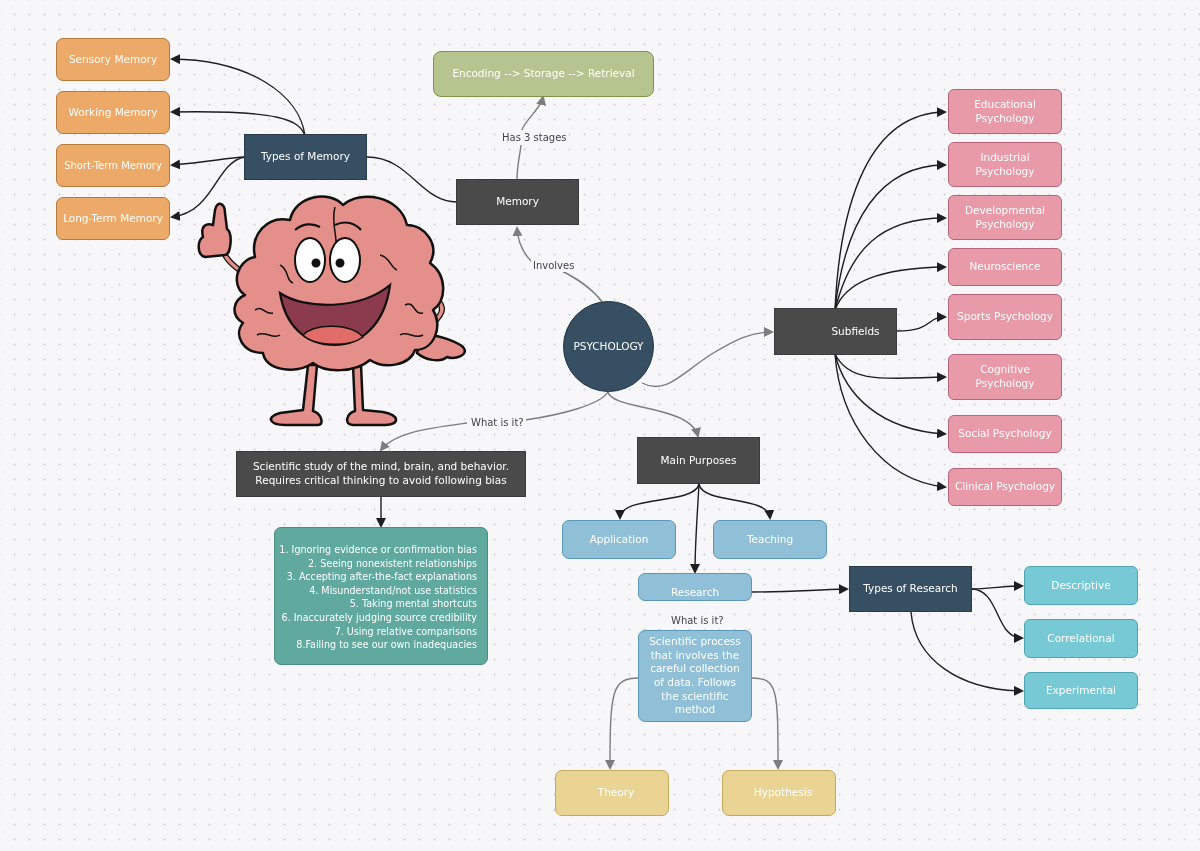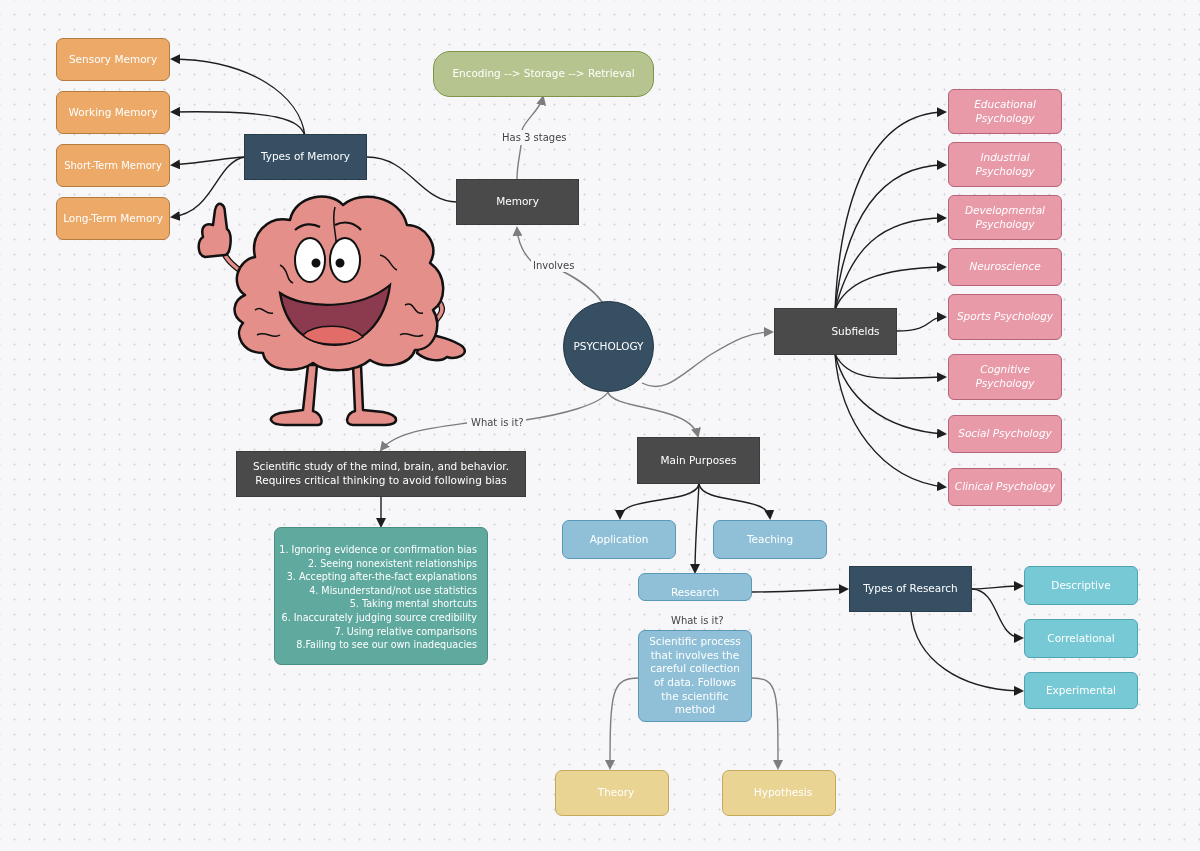--- a/index.html
+++ b/index.html
@@ -13,22 +13,22 @@
   }
   svg.links { position: absolute; left: 0; top: 0; width: 1200px; height: 851px; pointer-events: none; }
   .node {
     position: absolute; box-sizing: border-box;
     display: flex; align-items: center; justify-content: center; text-align: center;
     color: #ffffff; font-size: 10.5px; line-height: 1.3;
   }
   .dark { background: #4a4a4a; border: 1px solid #3b3b3b; }
   .navy { background: #364f63; border: 1px solid #283c4c; }
   .orange { background: #eca968; border: 1px solid #b57a3e; border-radius: 7px; }
-  .green { background: #b6c58f; border: 1.5px solid #7f9449; border-radius: 17px; }
-  .pink { background: #e99aa9; border: 1px solid #b8647a; border-radius: 6px; font-style: italic; }
+  .green { background: #b6c58f; border: 1.5px solid #7f9449; border-radius: 8px; }
+  .pink { background: #e99aa9; border: 1px solid #b8647a; border-radius: 6px; }
   .blue { background: #8fc0d8; border: 1.5px solid #5a98b8; border-radius: 7px; }
   .cyan { background: #78c9d6; border: 1px solid #4fa4b2; border-radius: 6px; }
   .sand { background: #ead494; border: 1px solid #c5a95c; border-radius: 7px; padding-left: 8px; }
   .teal { background: #5fa99e; border: 1px solid #4a8d83; border-radius: 7px; }
   .circle { border-radius: 50%; background: #364f63; border: 1.5px solid #223443; font-size: 10.5px; }
   .edge-label {
     position: absolute; font-size: 10px; color: #444; background: #f7f7f9; padding: 0 2px; line-height: 13px;
   }
   .list-box {
     align-items: flex-end; justify-content: flex-start; text-align: left;

